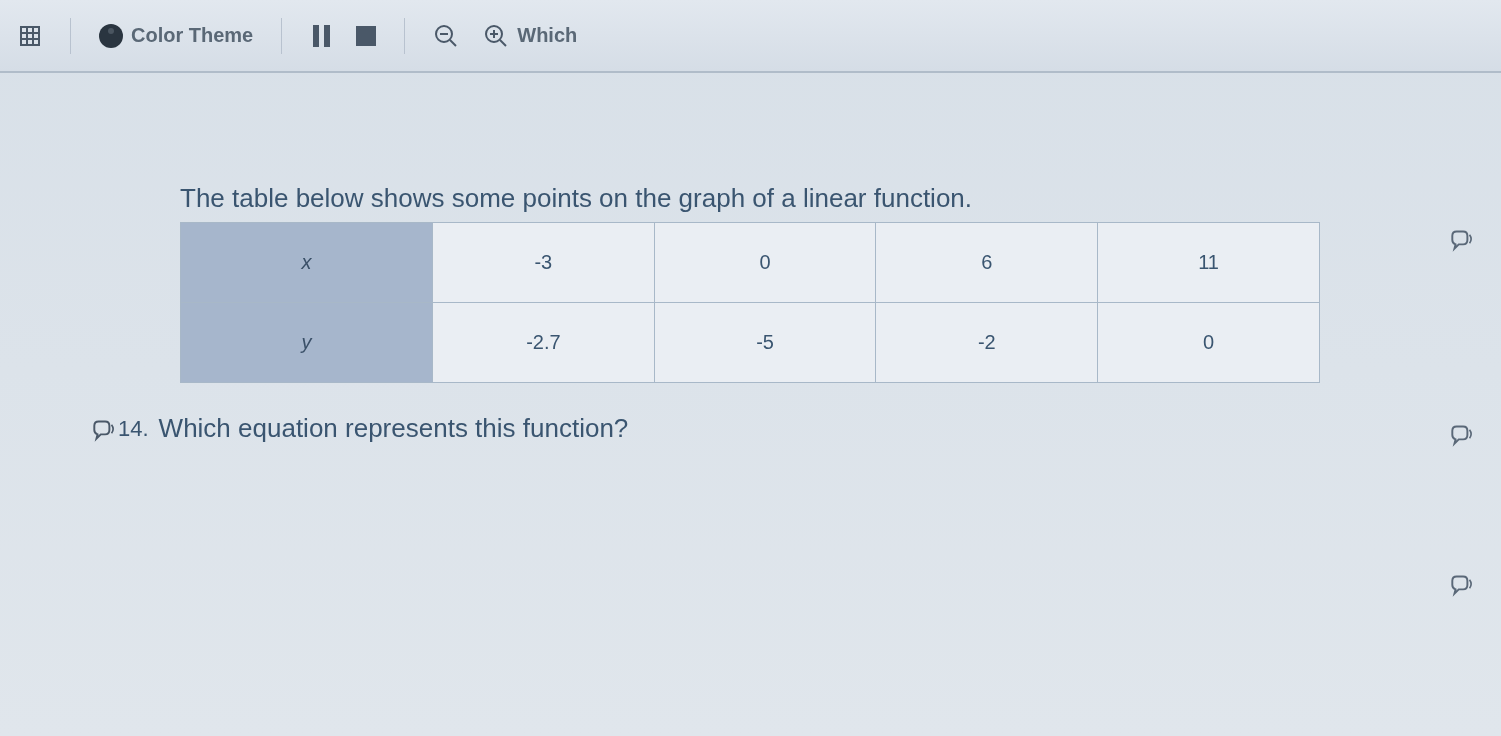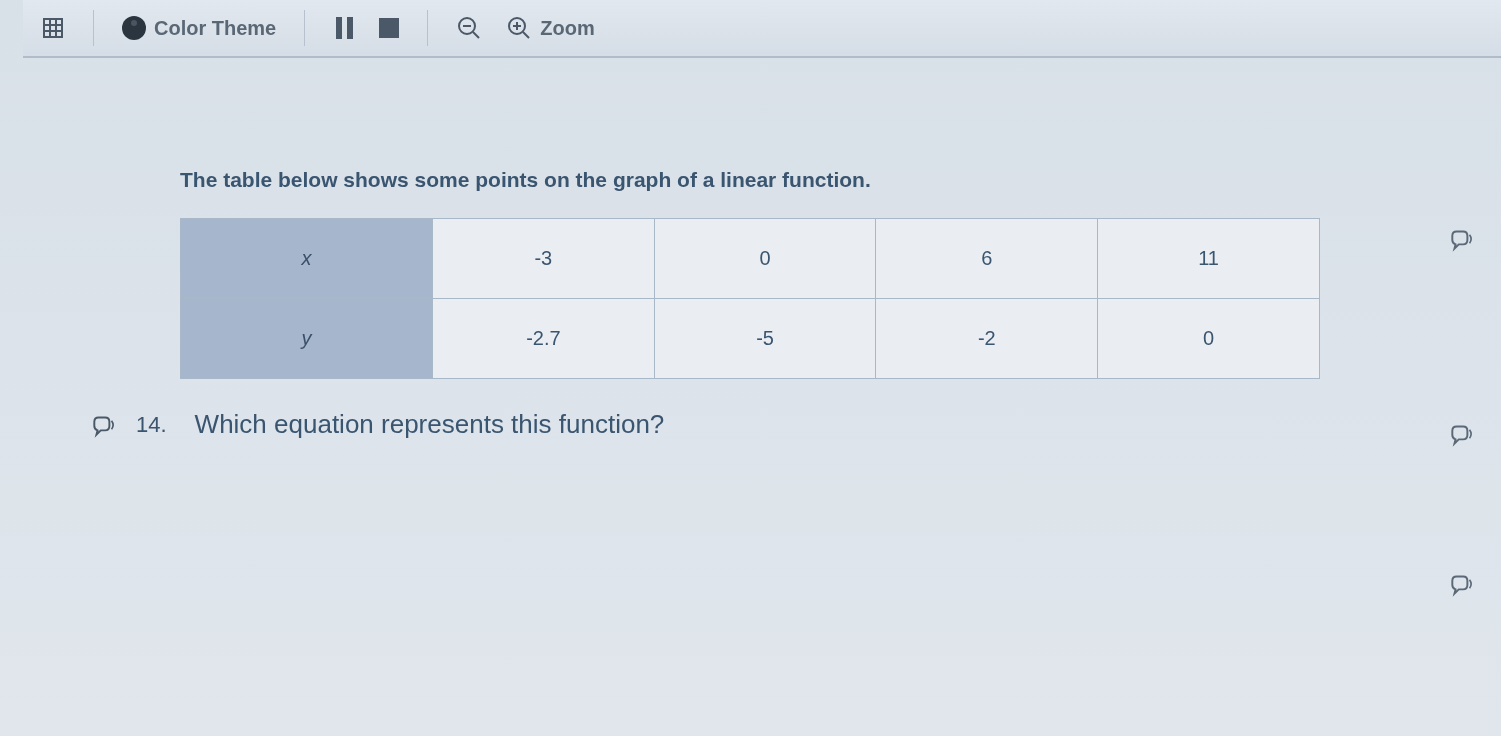--- a/index.html
+++ b/index.html
@@ -10,26 +10,25 @@
     body {
       font-family: Arial, Helvetica, sans-serif;
       background: linear-gradient(to bottom, #d8e0e8 0%, #e0e6ec 100%);
       width: 1501px;
       height: 736px;
       overflow: hidden;
     }
     .toolbar {
       background: linear-gradient(to bottom, #e2e8ef 0%, #d5dde6 100%);
       border-bottom: 2px solid #b0bcc9;
-      height: 58px;
+      height: 73px;
       display: flex;
       align-items: center;
       padding: 0 10px;
       gap: 8px;
-      margin-left: 23px;
     }
     .toolbar-item {
       display: flex;
       align-items: center;
       gap: 8px;
       padding: 4px 8px;
       cursor: pointer;
     }
     .toolbar-divider {
       width: 1px;
@@ -91,25 +90,24 @@
     }
     .zoom-out-icon svg, .zoom-in-icon svg {
       width: 26px;
       height: 26px;
     }
     .content {
       padding: 110px 160px 20px 160px;
       position: relative;
     }
     .intro-text {
-      font-size: 21px;
-      color: #3a5570;
-      margin-bottom: 26px;
+      font-size: 26px;
+      color: #3a5570;
+      margin-bottom: 8px;
       margin-left: 20px;
-      font-weight: bold;
     }
     .data-table {
       border-collapse: collapse;
       margin-left: 20px;
       width: 1140px;
     }
     .data-table td {
       border: 1px solid #a8b8c8;
       text-align: center;
       font-size: 20px;
@@ -125,21 +123,21 @@
       color: #3a5068;
     }
     .data-table td.value-cell {
       background: #eaeef3;
       width: 220px;
     }
     .question-row {
       display: flex;
       align-items: center;
       margin-top: 30px;
-      gap: 18px;
+      gap: 0;
     }
     .q-speak-icon {
       margin-left: -70px;
     }
     .question-number {
       font-size: 22px;
       color: #3a5570;
       font-weight: normal;
     }
     .question-text {
@@ -210,21 +208,21 @@
 
   <div class="toolbar-item">
     <span class="icon-box zoom-in-icon">
       <svg viewBox="0 0 26 26" fill="none" stroke="#4a5868" stroke-width="2">
         <circle cx="11" cy="11" r="8"></circle>
         <line x1="17" y1="17" x2="23" y2="23"></line>
         <line x1="7" y1="11" x2="15" y2="11"></line>
         <line x1="11" y1="7" x2="11" y2="15"></line>
       </svg>
     </span>
-    <span class="toolbar-label">Zoom</span>
+    <span class="toolbar-label">Which</span>
   </div>
 </div>
 
 <div class="content">
   <p class="intro-text">The table below shows some points on the graph of a linear function.</p>
 
   <table class="data-table">
     <tbody>
         <tr>
       <td class="header-cell">x</td>

